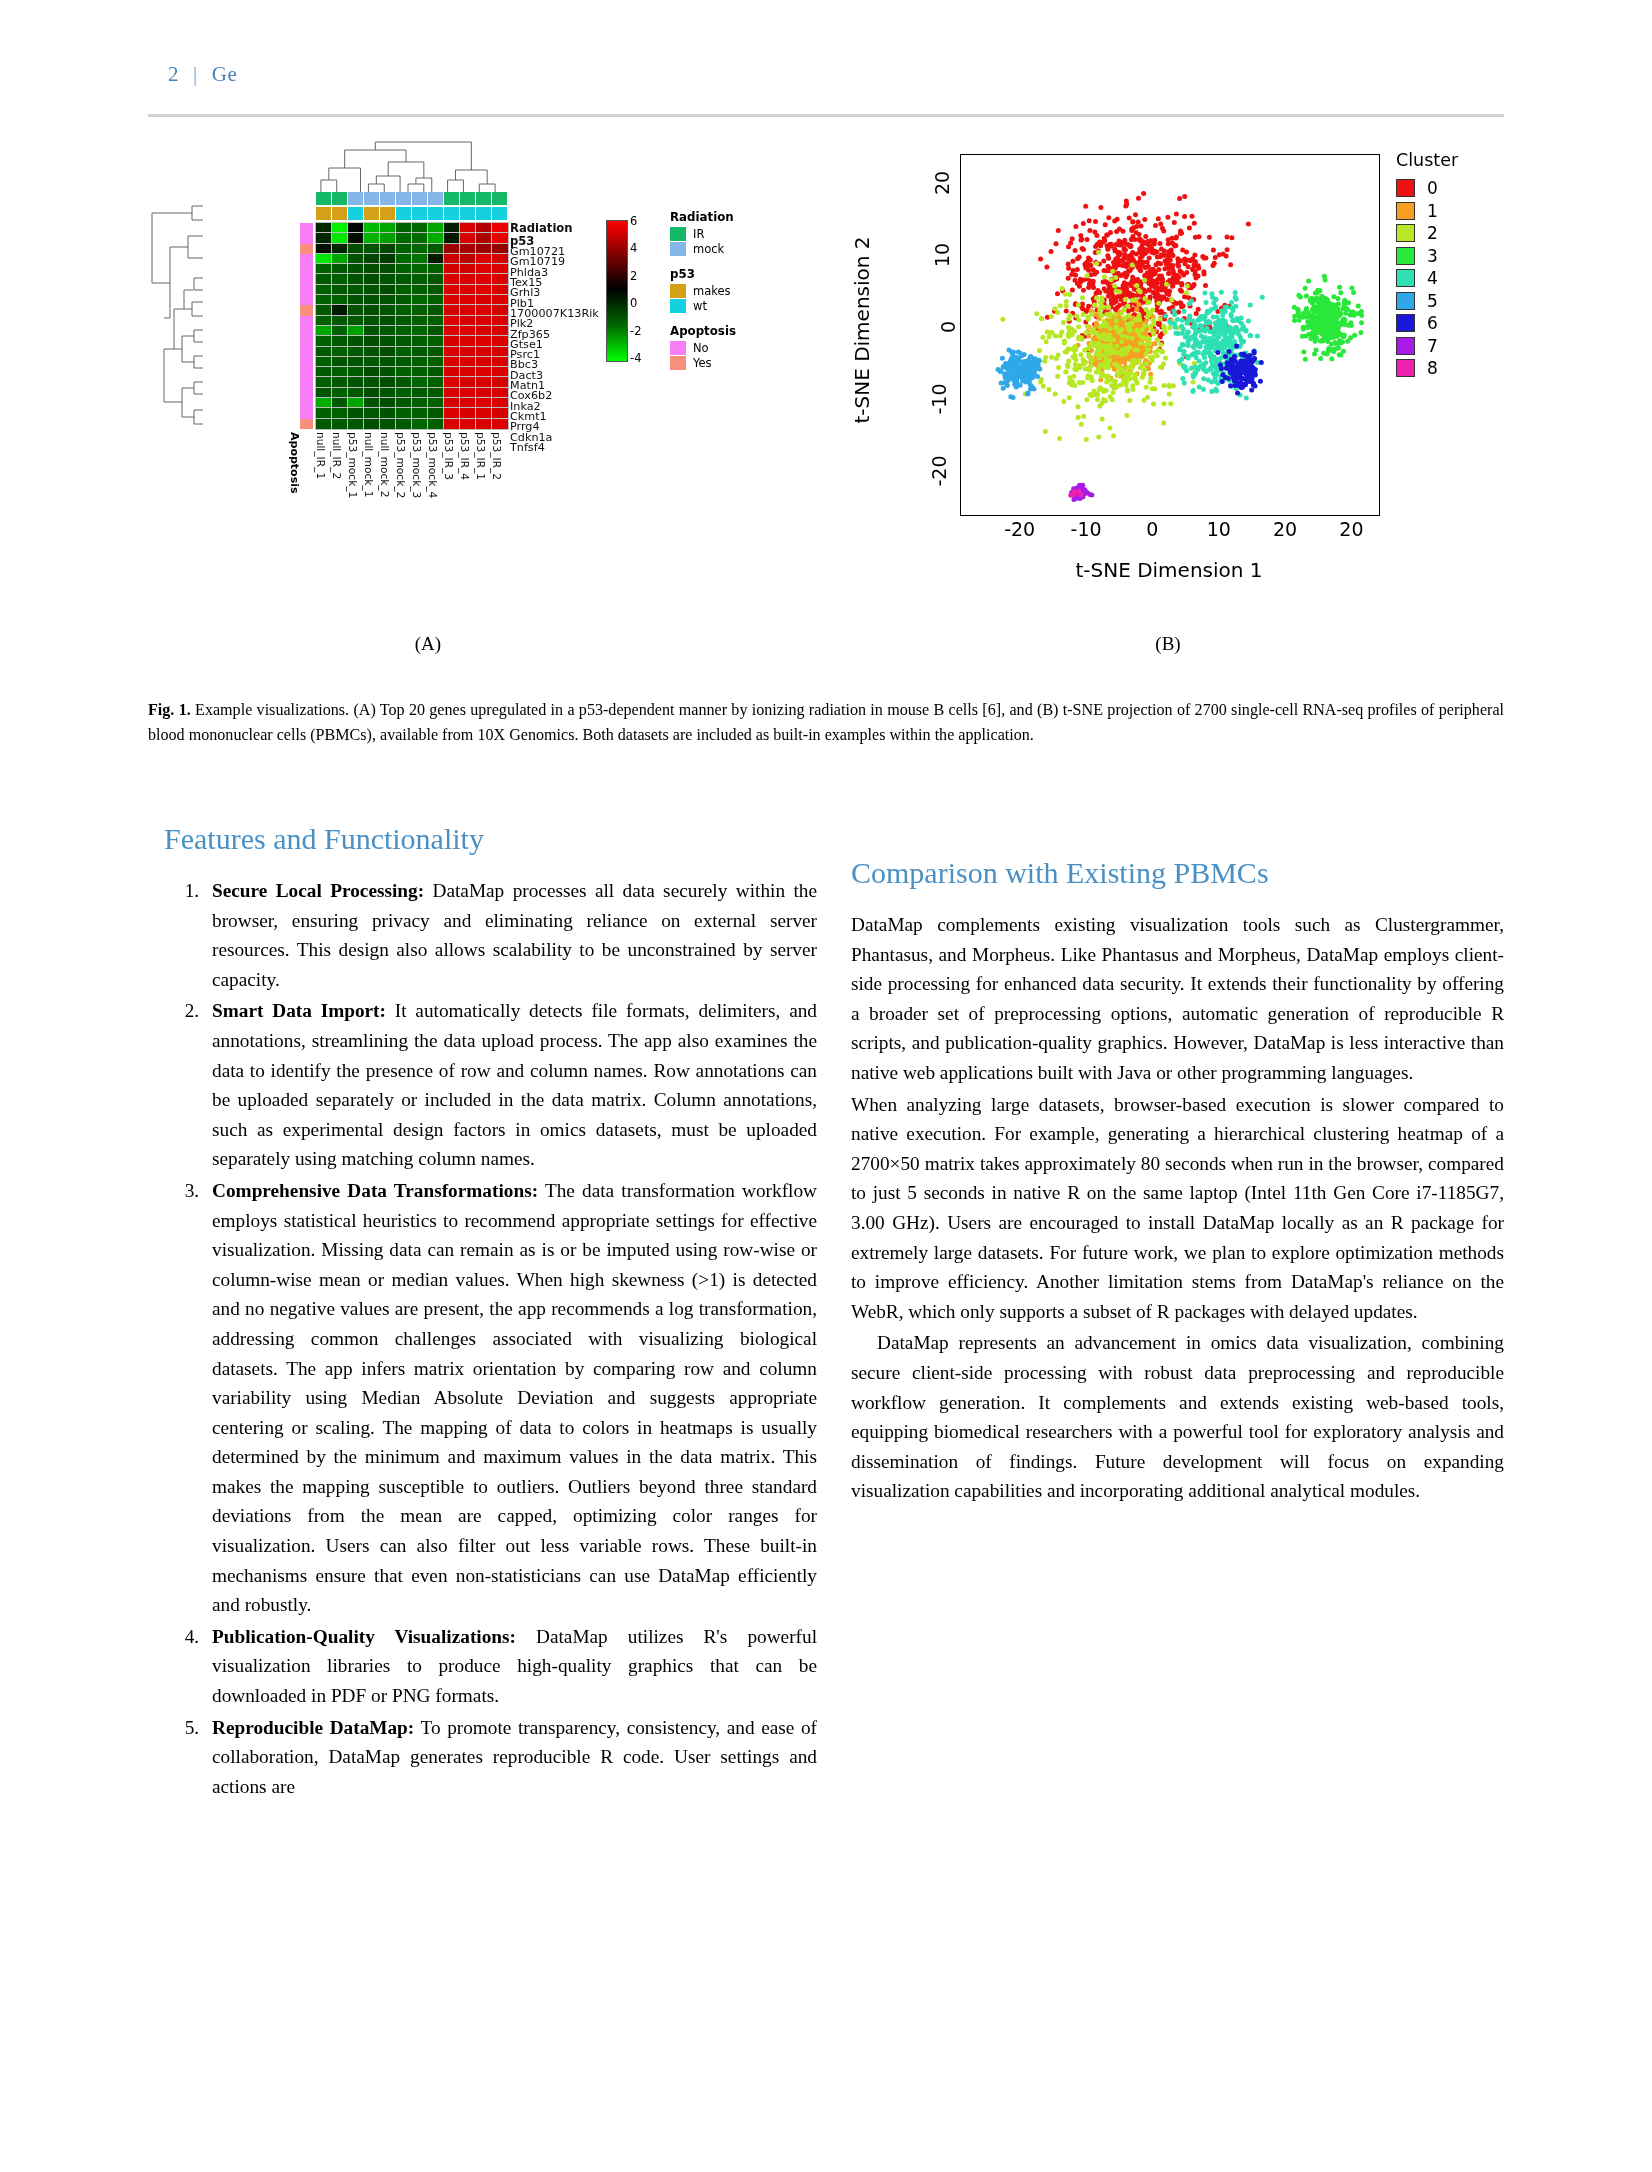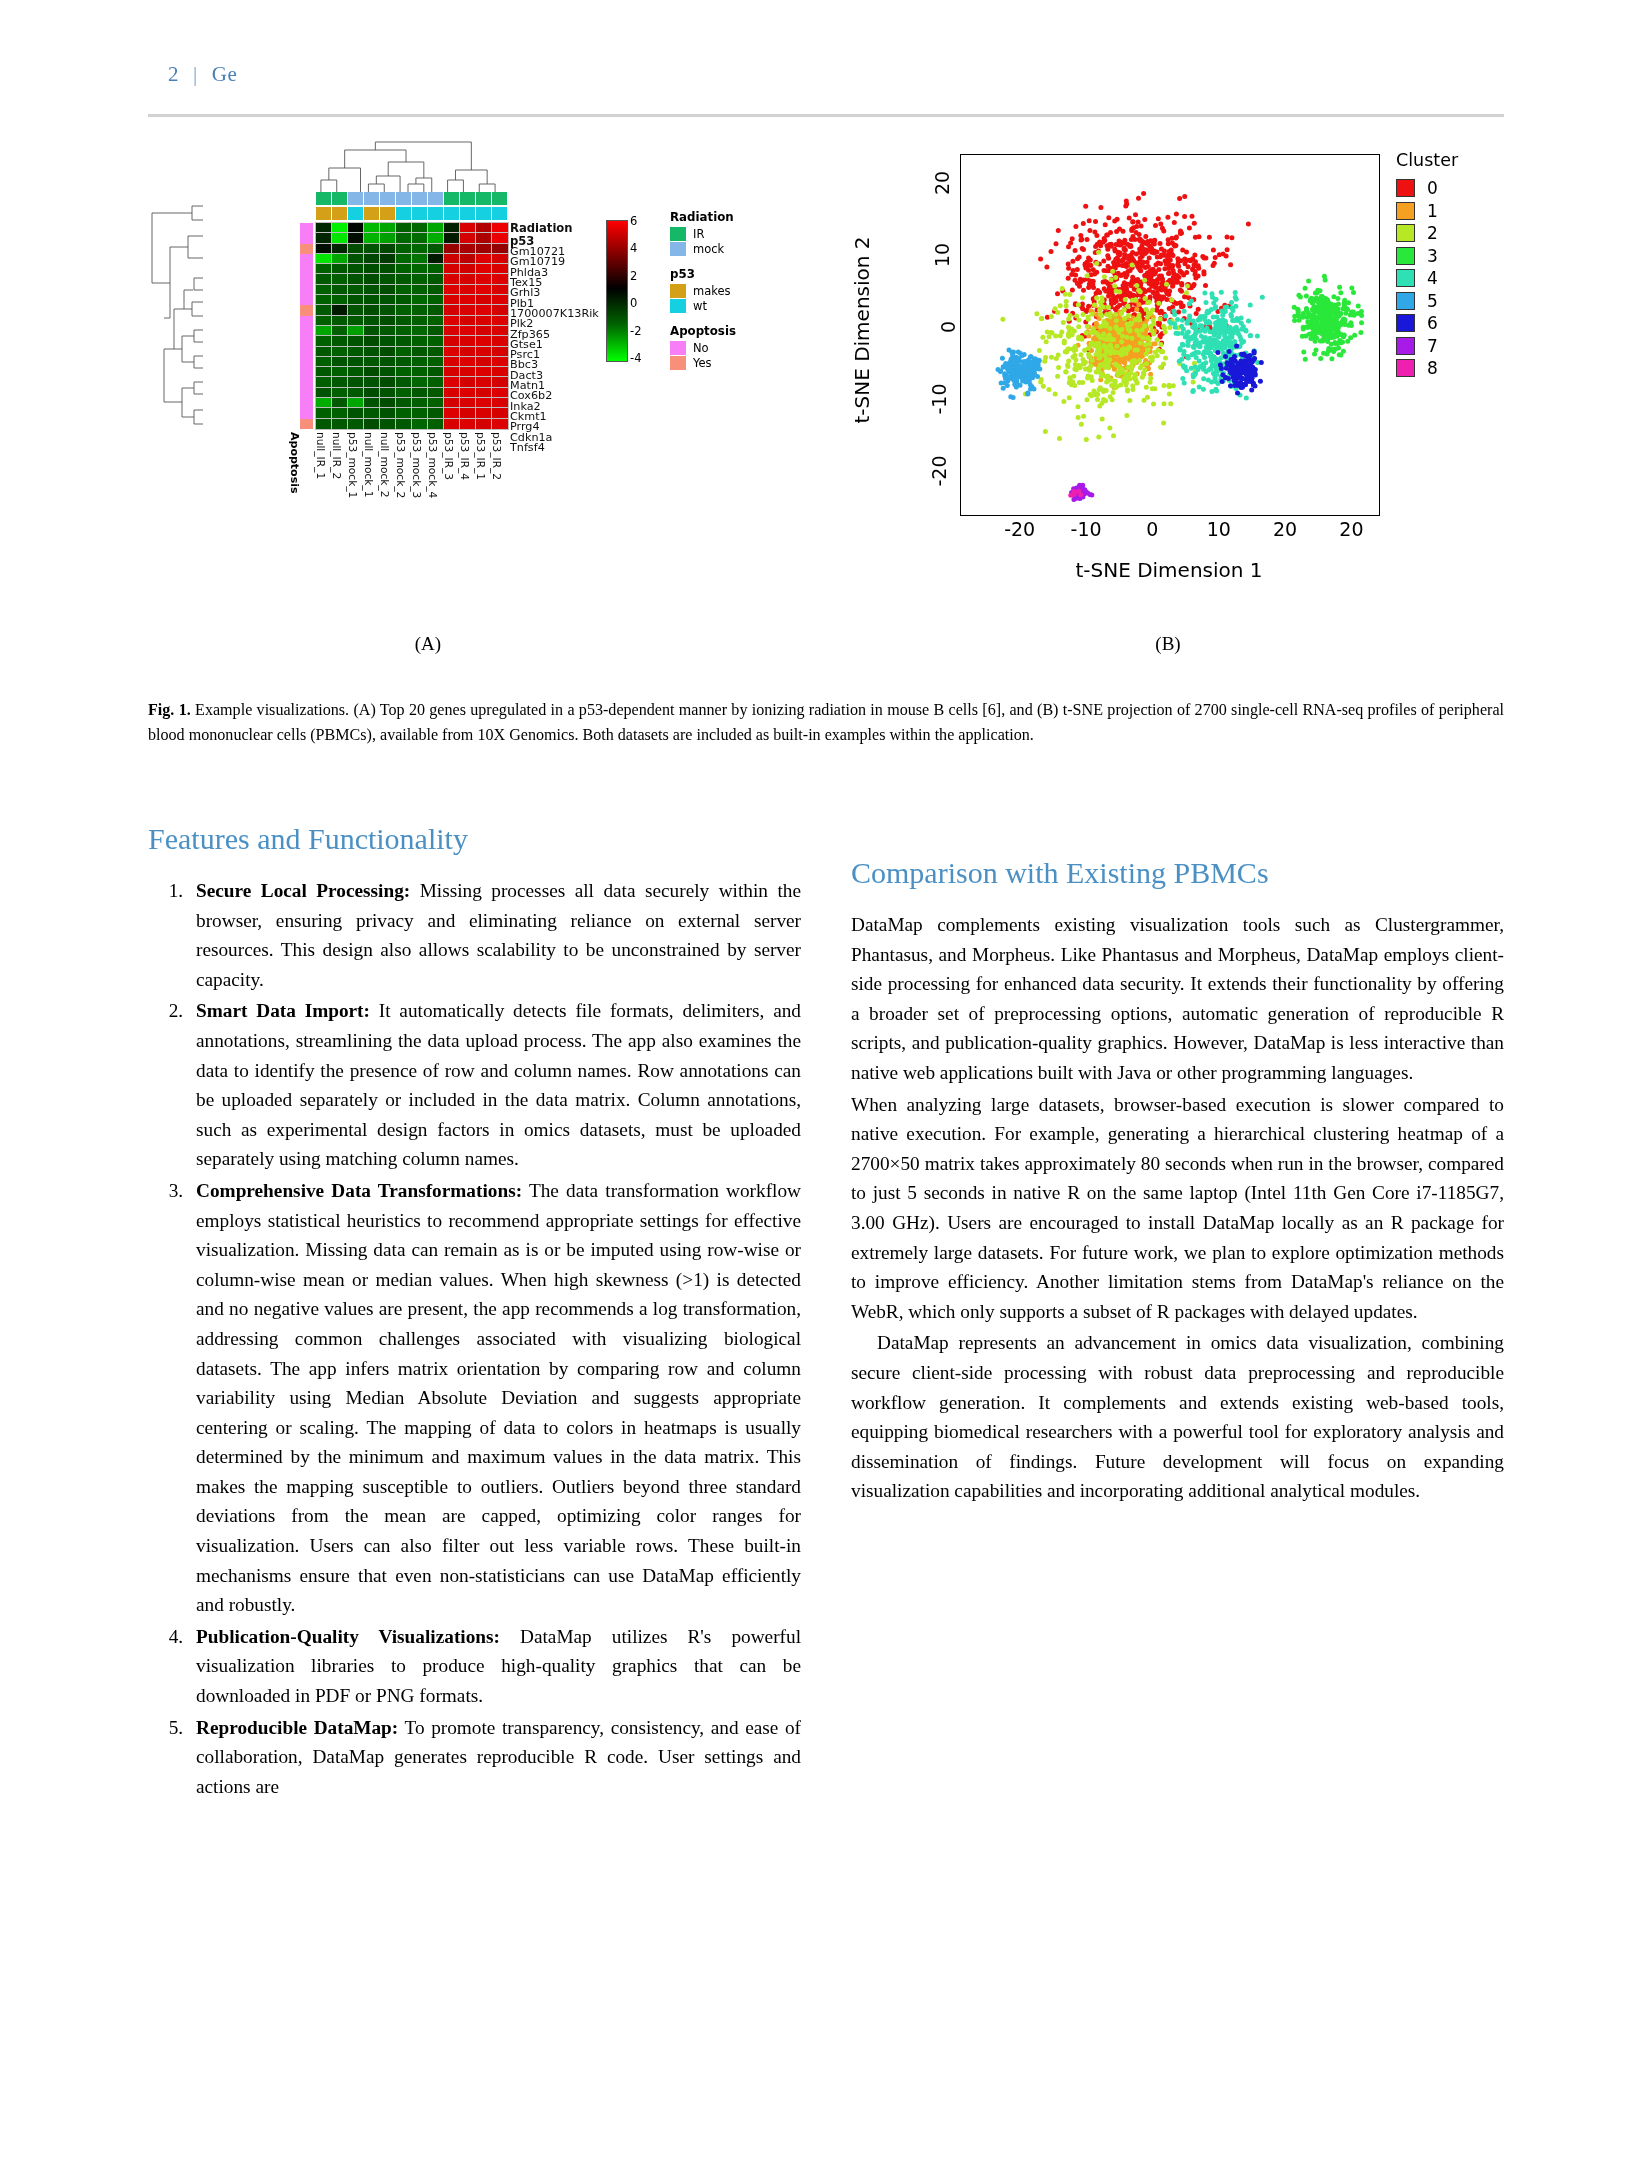--- a/index.html
+++ b/index.html
@@ -108,21 +108,21 @@
   .tsne-legend .ltitle { margin-bottom:7px; font-size:17.5px; }
   .tsne-legend .lrow { display:flex; align-items:center; height:22.5px; }
   .tsne-legend .sw { width:17px; height:16px; margin-right:12px; border:1px solid #333; }
 
   
   .caption { position:absolute; left:148px; top:697px; width:1356px;
      font-size:16.1px; line-height:25px; text-align:justify; }
   .caption b { font-weight:bold; }
 
   
-  .colL { position:absolute; left:148px; top:822px; width:653px; }
+  .colL { position:absolute; left:164px; top:822px; width:653px; }
   .colR { position:absolute; left:851px; top:822px; width:653px; }
   h2.sec { color:#4a90c4; font-weight:normal; font-size:30px; margin:0 0 20px 0; line-height:34px; }
   .colR h2.sec { margin-top:34px; }
   p.body { font-size:19.3px; line-height:29.6px; text-align:justify; margin:0 0 2px 0;
            text-indent:0; hyphens:auto; }
   p.indent { text-indent:26px; }
   ol.feat { margin:0; padding:0 0 0 40px; font-size:19.3px; line-height:29.6px; }
   ol.feat > li { margin-bottom:2px; text-align:justify; padding-left:8px; }
   ol.feat b { font-weight:bold; }
 </style>
@@ -3415,21 +3415,21 @@
     </div>
   </div>
 
   <div class="caption">
     <b>Fig. 1.</b><span> Example visualizations. (A) Top 20 genes upregulated in a p53-dependent manner by ionizing radiation in mouse B cells [6], and (B) t-SNE projection of 2700 single-cell RNA-seq profiles of peripheral blood mononuclear cells (PBMCs), available from 10X Genomics. Both datasets are included as built-in examples within the application.</span>
   </div>
 
   <div class="colL">
     <h2 class="sec">Features and Functionality</h2>
     <ol class="feat" id="featlist">
-        <li><b>Secure Local Processing:</b><span> Missing processes all data securely within the browser, ensuring privacy and eliminating reliance on external server resources. This design also allows scalability to be unconstrained by server capacity.</span></li>
+        <li><b>Secure Local Processing:</b><span> DataMap processes all data securely within the browser, ensuring privacy and eliminating reliance on external server resources. This design also allows scalability to be unconstrained by server capacity.</span></li>
         <li><b>Smart Data Import:</b><span> It automatically detects file formats, delimiters, and annotations, streamlining the data upload process. The app also examines the data to identify the presence of row and column names. Row annotations can be uploaded separately or included in the data matrix. Column annotations, such as experimental design factors in omics datasets, must be uploaded separately using matching column names.</span></li>
         <li><b>Comprehensive Data Transformations:</b><span> The data transformation workflow employs statistical heuristics to recommend appropriate settings for effective visualization. Missing data can remain as is or be imputed using row-wise or column-wise mean or median values. When high skewness (&gt;1) is detected and no negative values are present, the app recommends a log transformation, addressing common challenges associated with visualizing biological datasets. The app infers matrix orientation by comparing row and column variability using Median Absolute Deviation and suggests appropriate centering or scaling. The mapping of data to colors in heatmaps is usually determined by the minimum and maximum values in the data matrix. This makes the mapping susceptible to outliers. Outliers beyond three standard deviations from the mean are capped, optimizing color ranges for visualization. Users can also filter out less variable rows. These built-in mechanisms ensure that even non-statisticians can use DataMap efficiently and robustly.</span></li>
         <li><b>Publication-Quality Visualizations:</b><span> DataMap utilizes R's powerful visualization libraries to produce high-quality graphics that can be downloaded in PDF or PNG formats.</span></li>
         <li><b>Reproducible DataMap:</b><span> To promote transparency, consistency, and ease of collaboration, DataMap generates reproducible R code. User settings and actions are</span></li>
       </ol>
   </div>
 
   <div class="colR">
     <h2 class="sec">Comparison with Existing PBMCs</h2>
     <p class="body">DataMap complements existing visualization tools such as Clustergrammer, Phantasus, and Morpheus. Like Phantasus and Morpheus, DataMap employs client-side processing for enhanced data security. It extends their functionality by offering a broader set of preprocessing options, automatic generation of reproducible R scripts, and publication-quality graphics. However, DataMap is less interactive than native web applications built with Java or other programming languages.</p>

